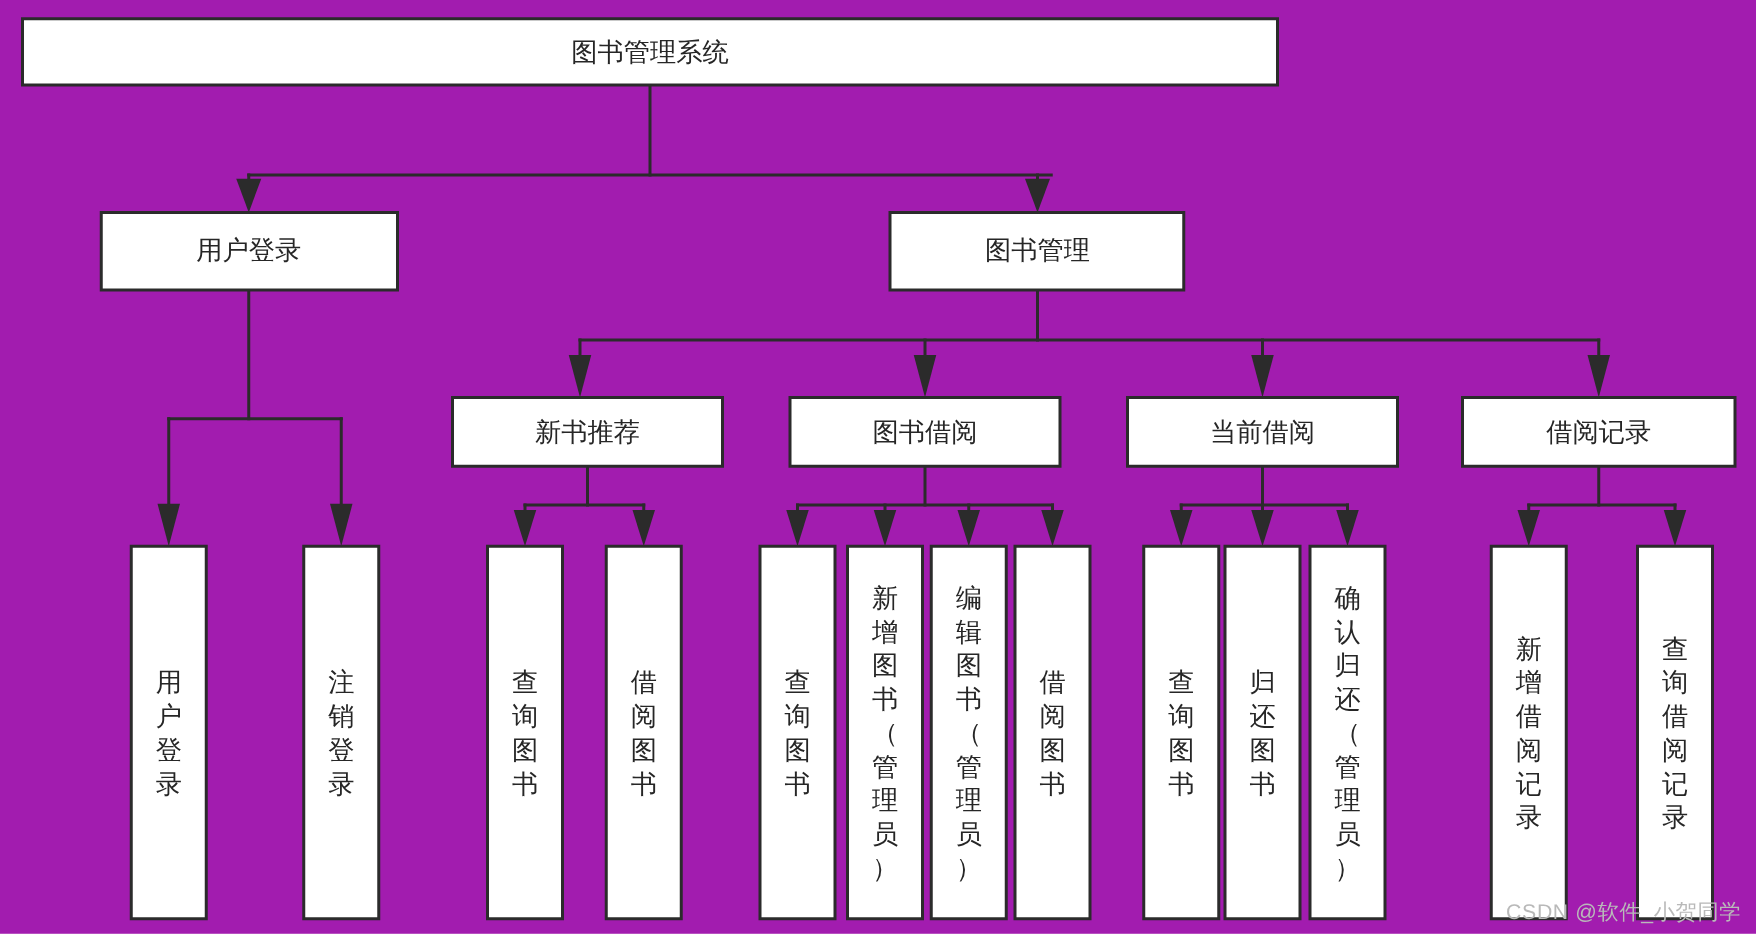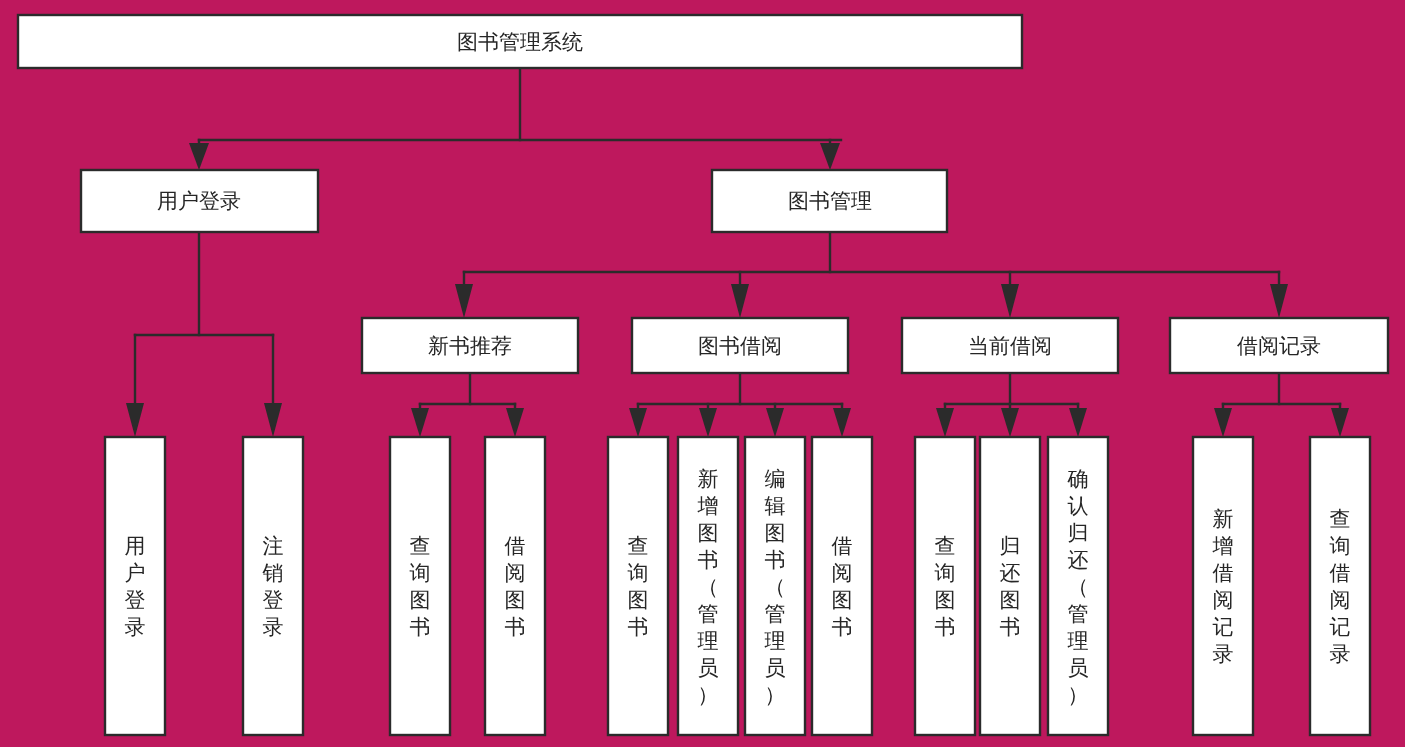--- a/index.html
+++ b/index.html
@@ -11,21 +11,21 @@
     width: 1405px;
     height: 747px;
     font-family: "Liberation Sans", sans-serif;
     overflow: hidden;
     position: relative;
   }
   #diagram-root {
     position: relative;
     width: 1405px;
     height: 747px;
-    background: #be185d;
+    background: #a21caf;
   }
   svg#flow-svg {
     position: absolute;
     left: 0;
     top: 0;
     width: 1405px;
     height: 747px;
     display: block;
   }
   .node-box {
@@ -227,14 +227,15 @@
       <rect class="node-box" x="1193" y="437" width="60" height="298"></rect>
       <text class="node-label-vert" x="1223" y="0"><tspan x="1223" y="526.06">新</tspan><tspan x="1223" y="553.06">增</tspan><tspan x="1223" y="580.06">借</tspan><tspan x="1223" y="607.06">阅</tspan><tspan x="1223" y="634.06">记</tspan><tspan x="1223" y="661.06">录</tspan></text>
     </g>
     <g>
       <rect class="node-box" x="1310" y="437" width="60" height="298"></rect>
       <text class="node-label-vert" x="1340" y="0"><tspan x="1340" y="526.06">查</tspan><tspan x="1340" y="553.06">询</tspan><tspan x="1340" y="580.06">借</tspan><tspan x="1340" y="607.06">阅</tspan><tspan x="1340" y="634.06">记</tspan><tspan x="1340" y="661.06">录</tspan></text>
     </g>
 
   </svg>
 
+  <div class="watermark-text">CSDN @软件_小贺同学</div>
 
 </div>
 
 </body></html>

